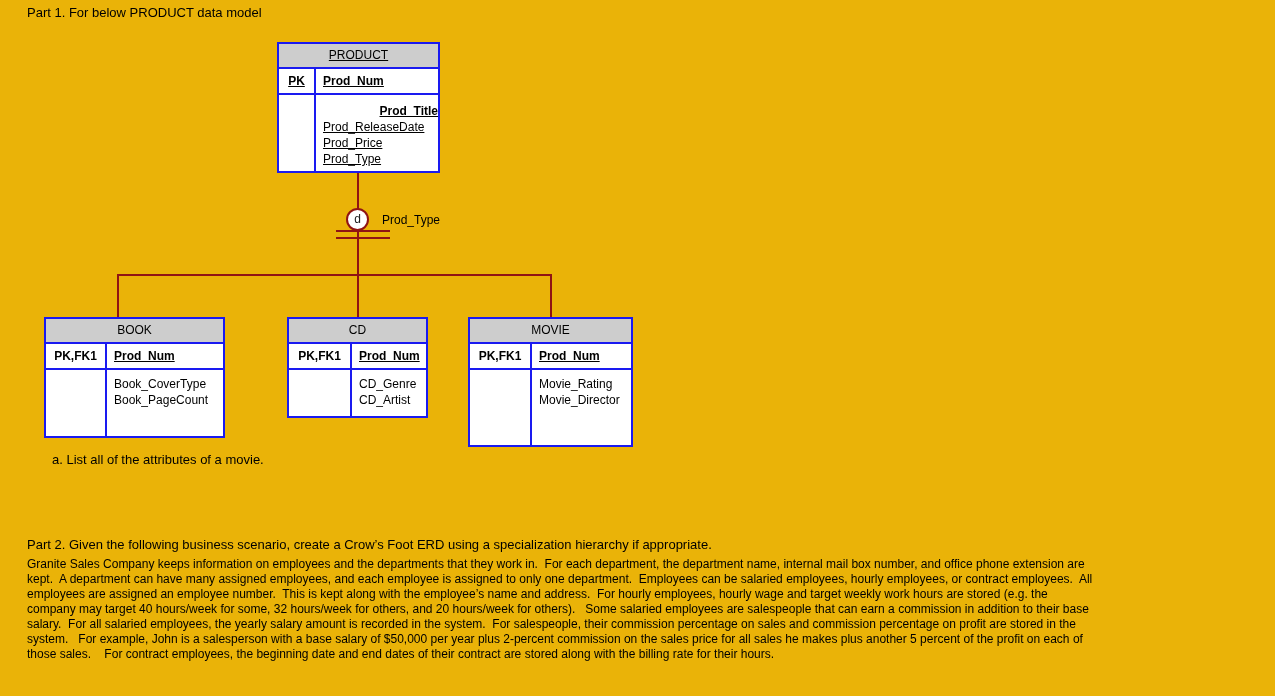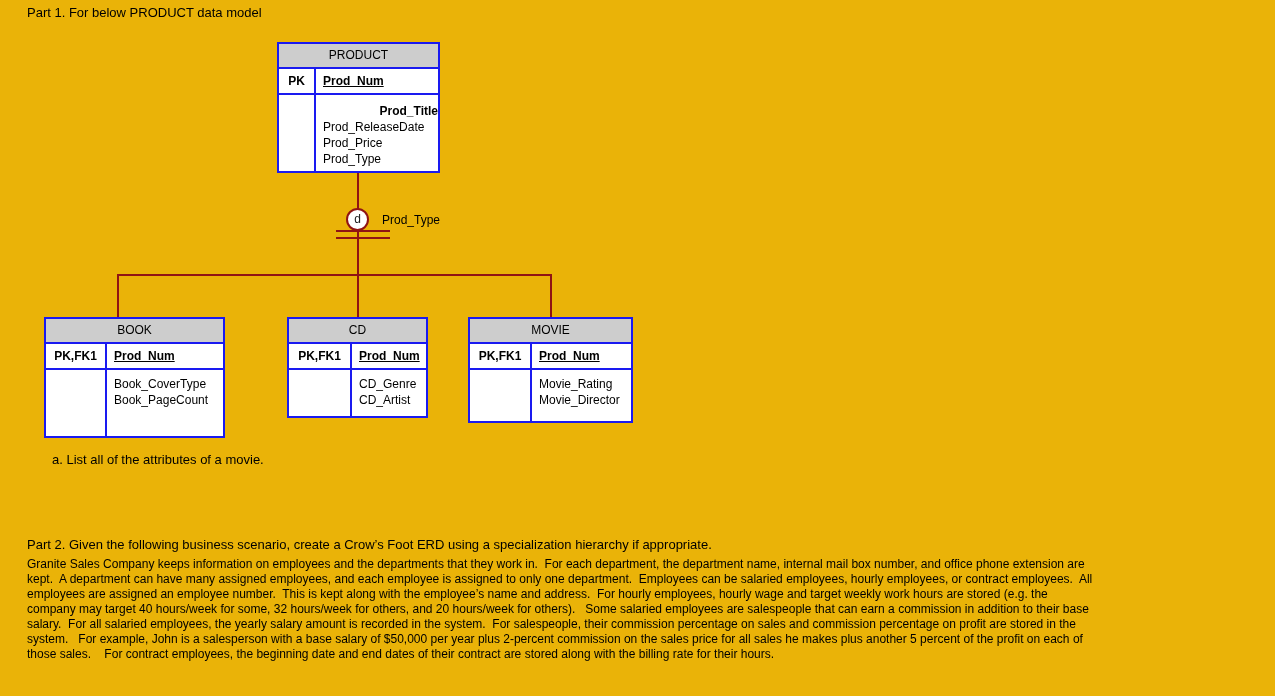--- a/index.html
+++ b/index.html
@@ -28,28 +28,28 @@
   .etable .row{display:flex;box-sizing:border-box;}
   .etable .pkrow{flex:none;height:26px;border-bottom:2px solid var(--blue);}
   .etable .attrrow{flex:1;}
   .etable .keycol{flex:none;border-right:2px solid var(--blue);box-sizing:border-box;
                   display:flex;align-items:center;justify-content:center;font-weight:bold;}
   .etable .valcol{flex:1;display:flex;align-items:center;padding-left:7px;}
   .etable .attrcell{flex:1;padding:6px 0 0 7px;line-height:16px;}
   .pkattr{font-weight:bold;text-decoration:underline;}
   .b{font-weight:bold;text-align:right;}
 
-  .t-product{left:277px;top:42px;width:163px;height:131px;}
+  .t-product{left:277px;top:42px;width:163px;height:131px;text-decoration:underline;}
   .t-product .keycol{width:37px;}
   .t-product .attrcell{padding-top:8px;}
   .t-book{left:44px;top:317px;width:181px;height:121px;}
   .t-book .keycol{width:61px;}
   .t-cd{left:287px;top:317px;width:141px;height:101px;}
   .t-cd .keycol{width:63px;}
-  .t-movie{left:468px;top:317px;width:165px;height:106px;}
+  .t-movie{left:468px;top:317px;width:165px;height:130px;}
   .t-movie .keycol{width:62px;}
 
   
   .conn{position:absolute;background:var(--red);}
   .l-v1{left:357px;top:173px;width:2px;height:36px;}
   .l-v2{left:357px;top:229px;width:2px;height:46px;}
   .l-h{left:117px;top:274px;width:435px;height:2px;}
   .l-vbook{left:117px;top:274px;width:2px;height:43px;}
   .l-vcd{left:357px;top:274px;width:2px;height:43px;}
   .l-vmovie{left:550px;top:274px;width:2px;height:43px;}

